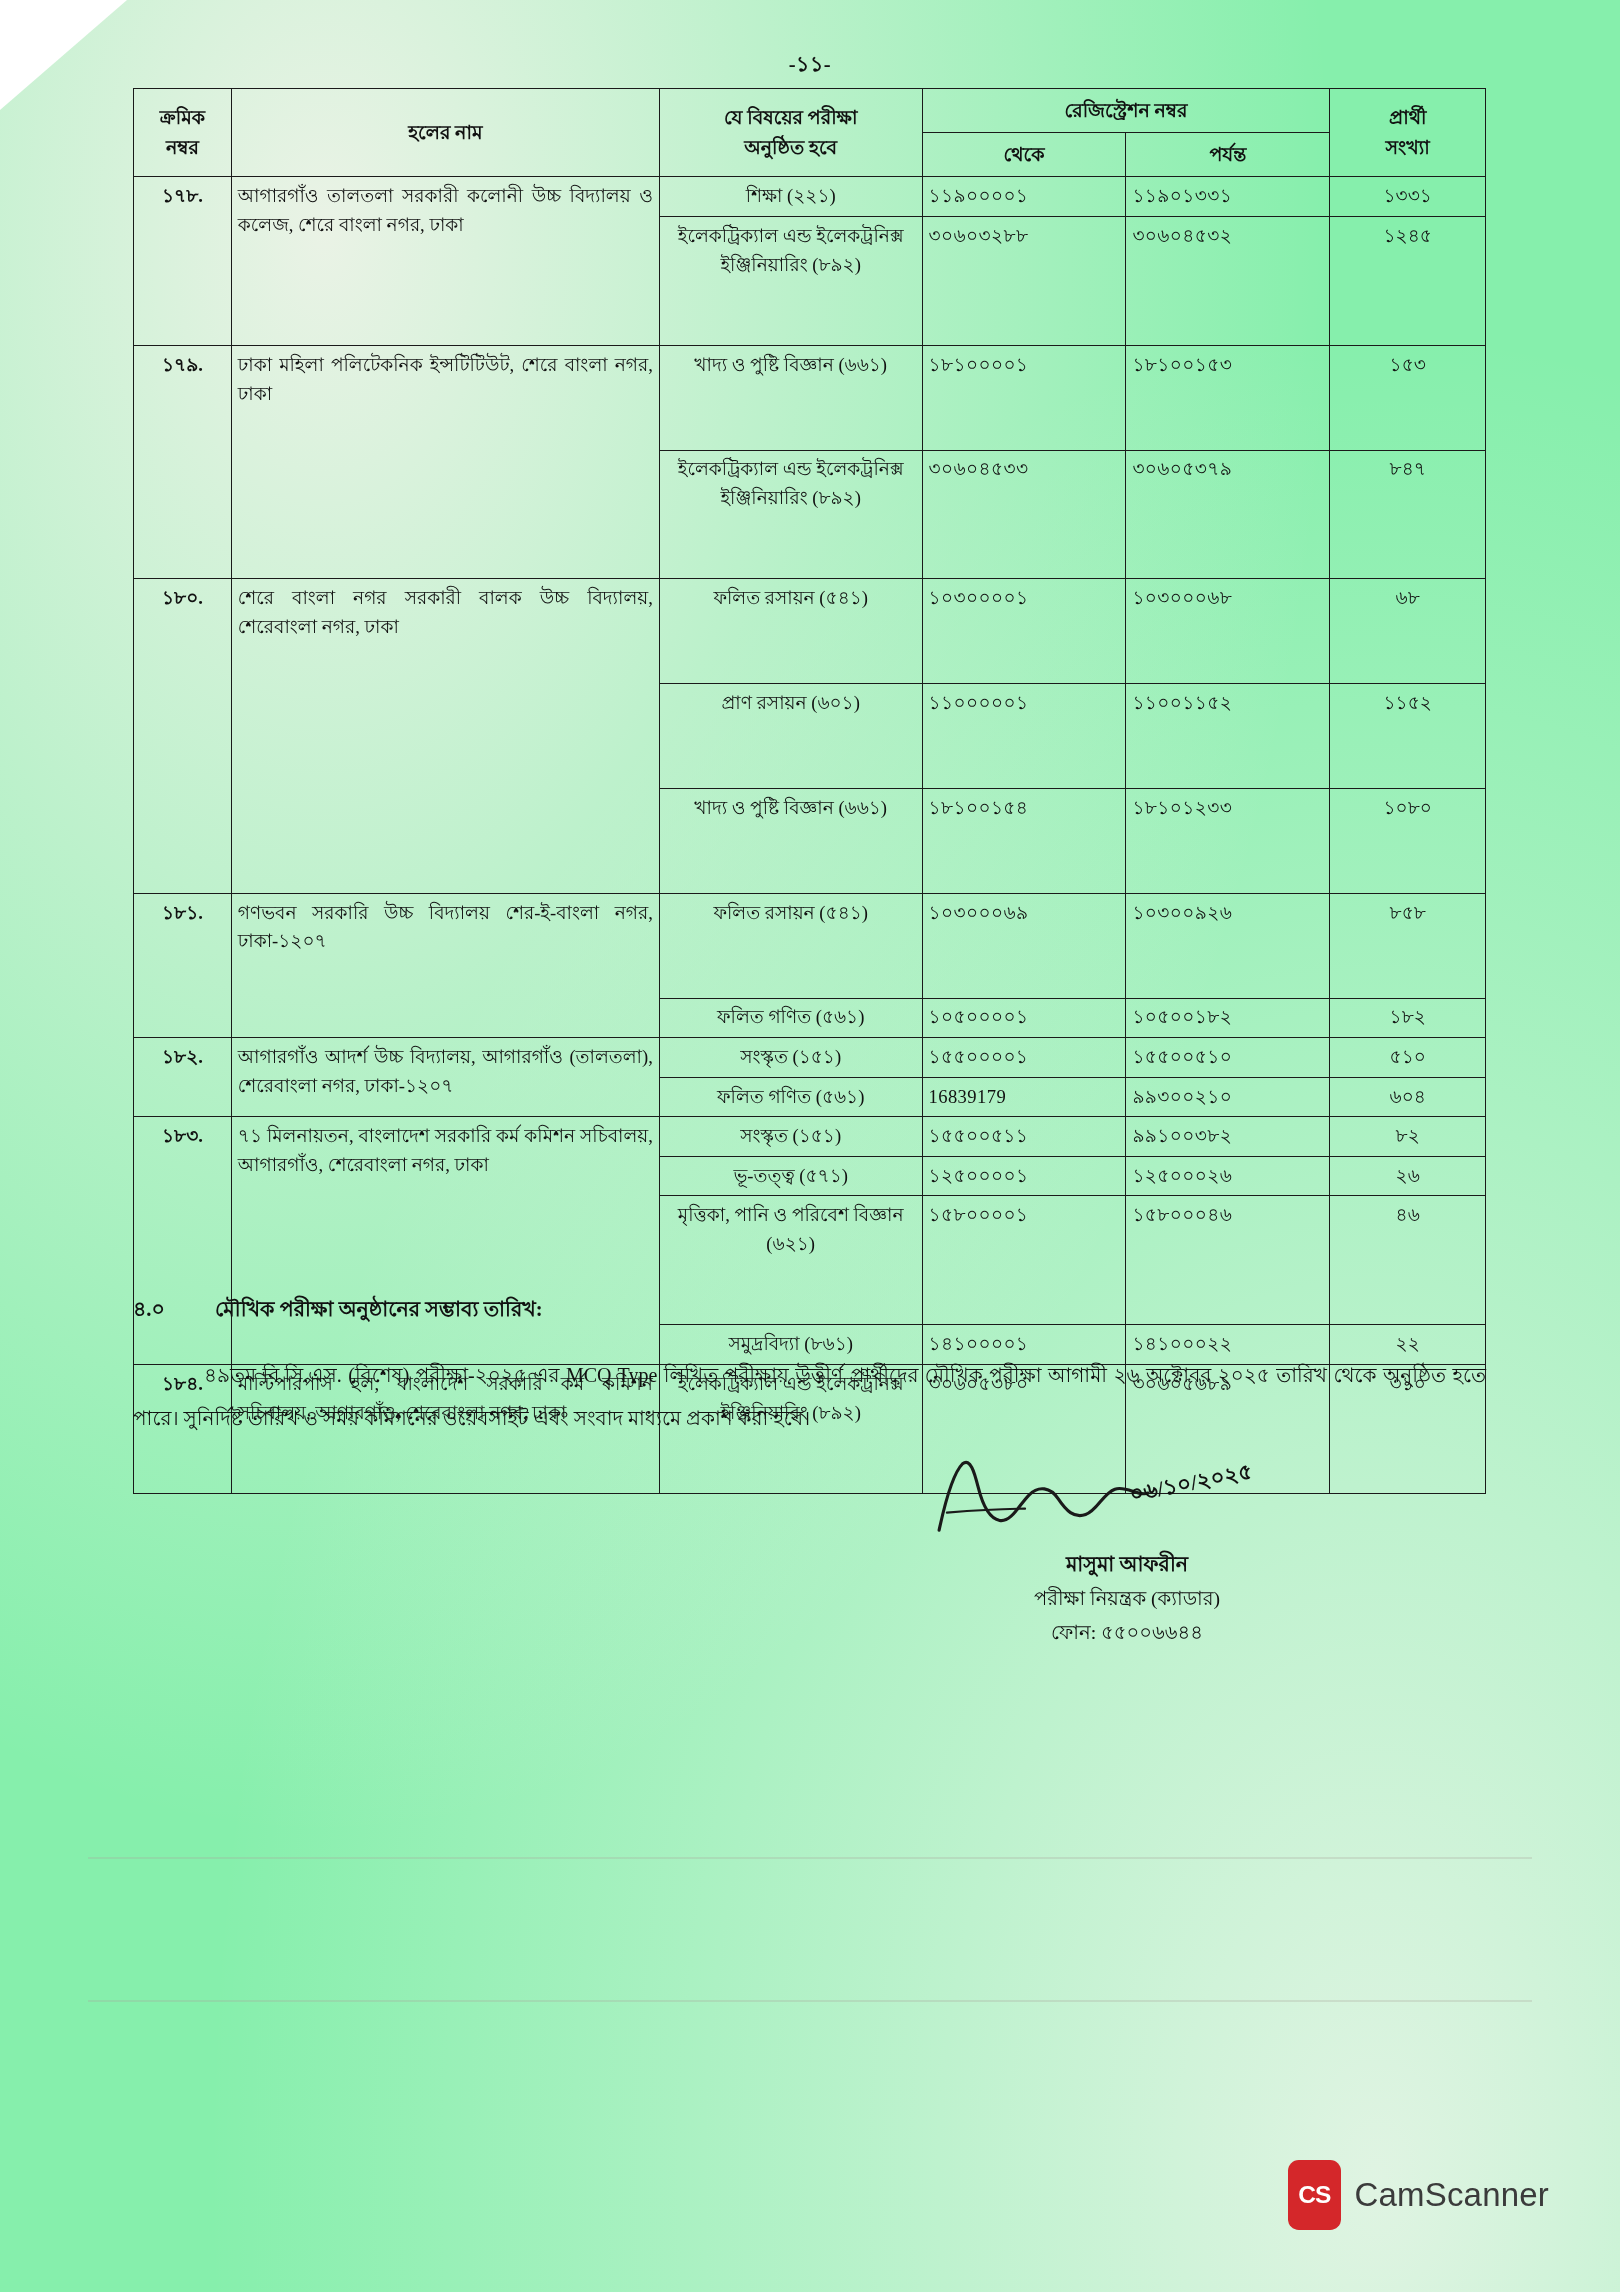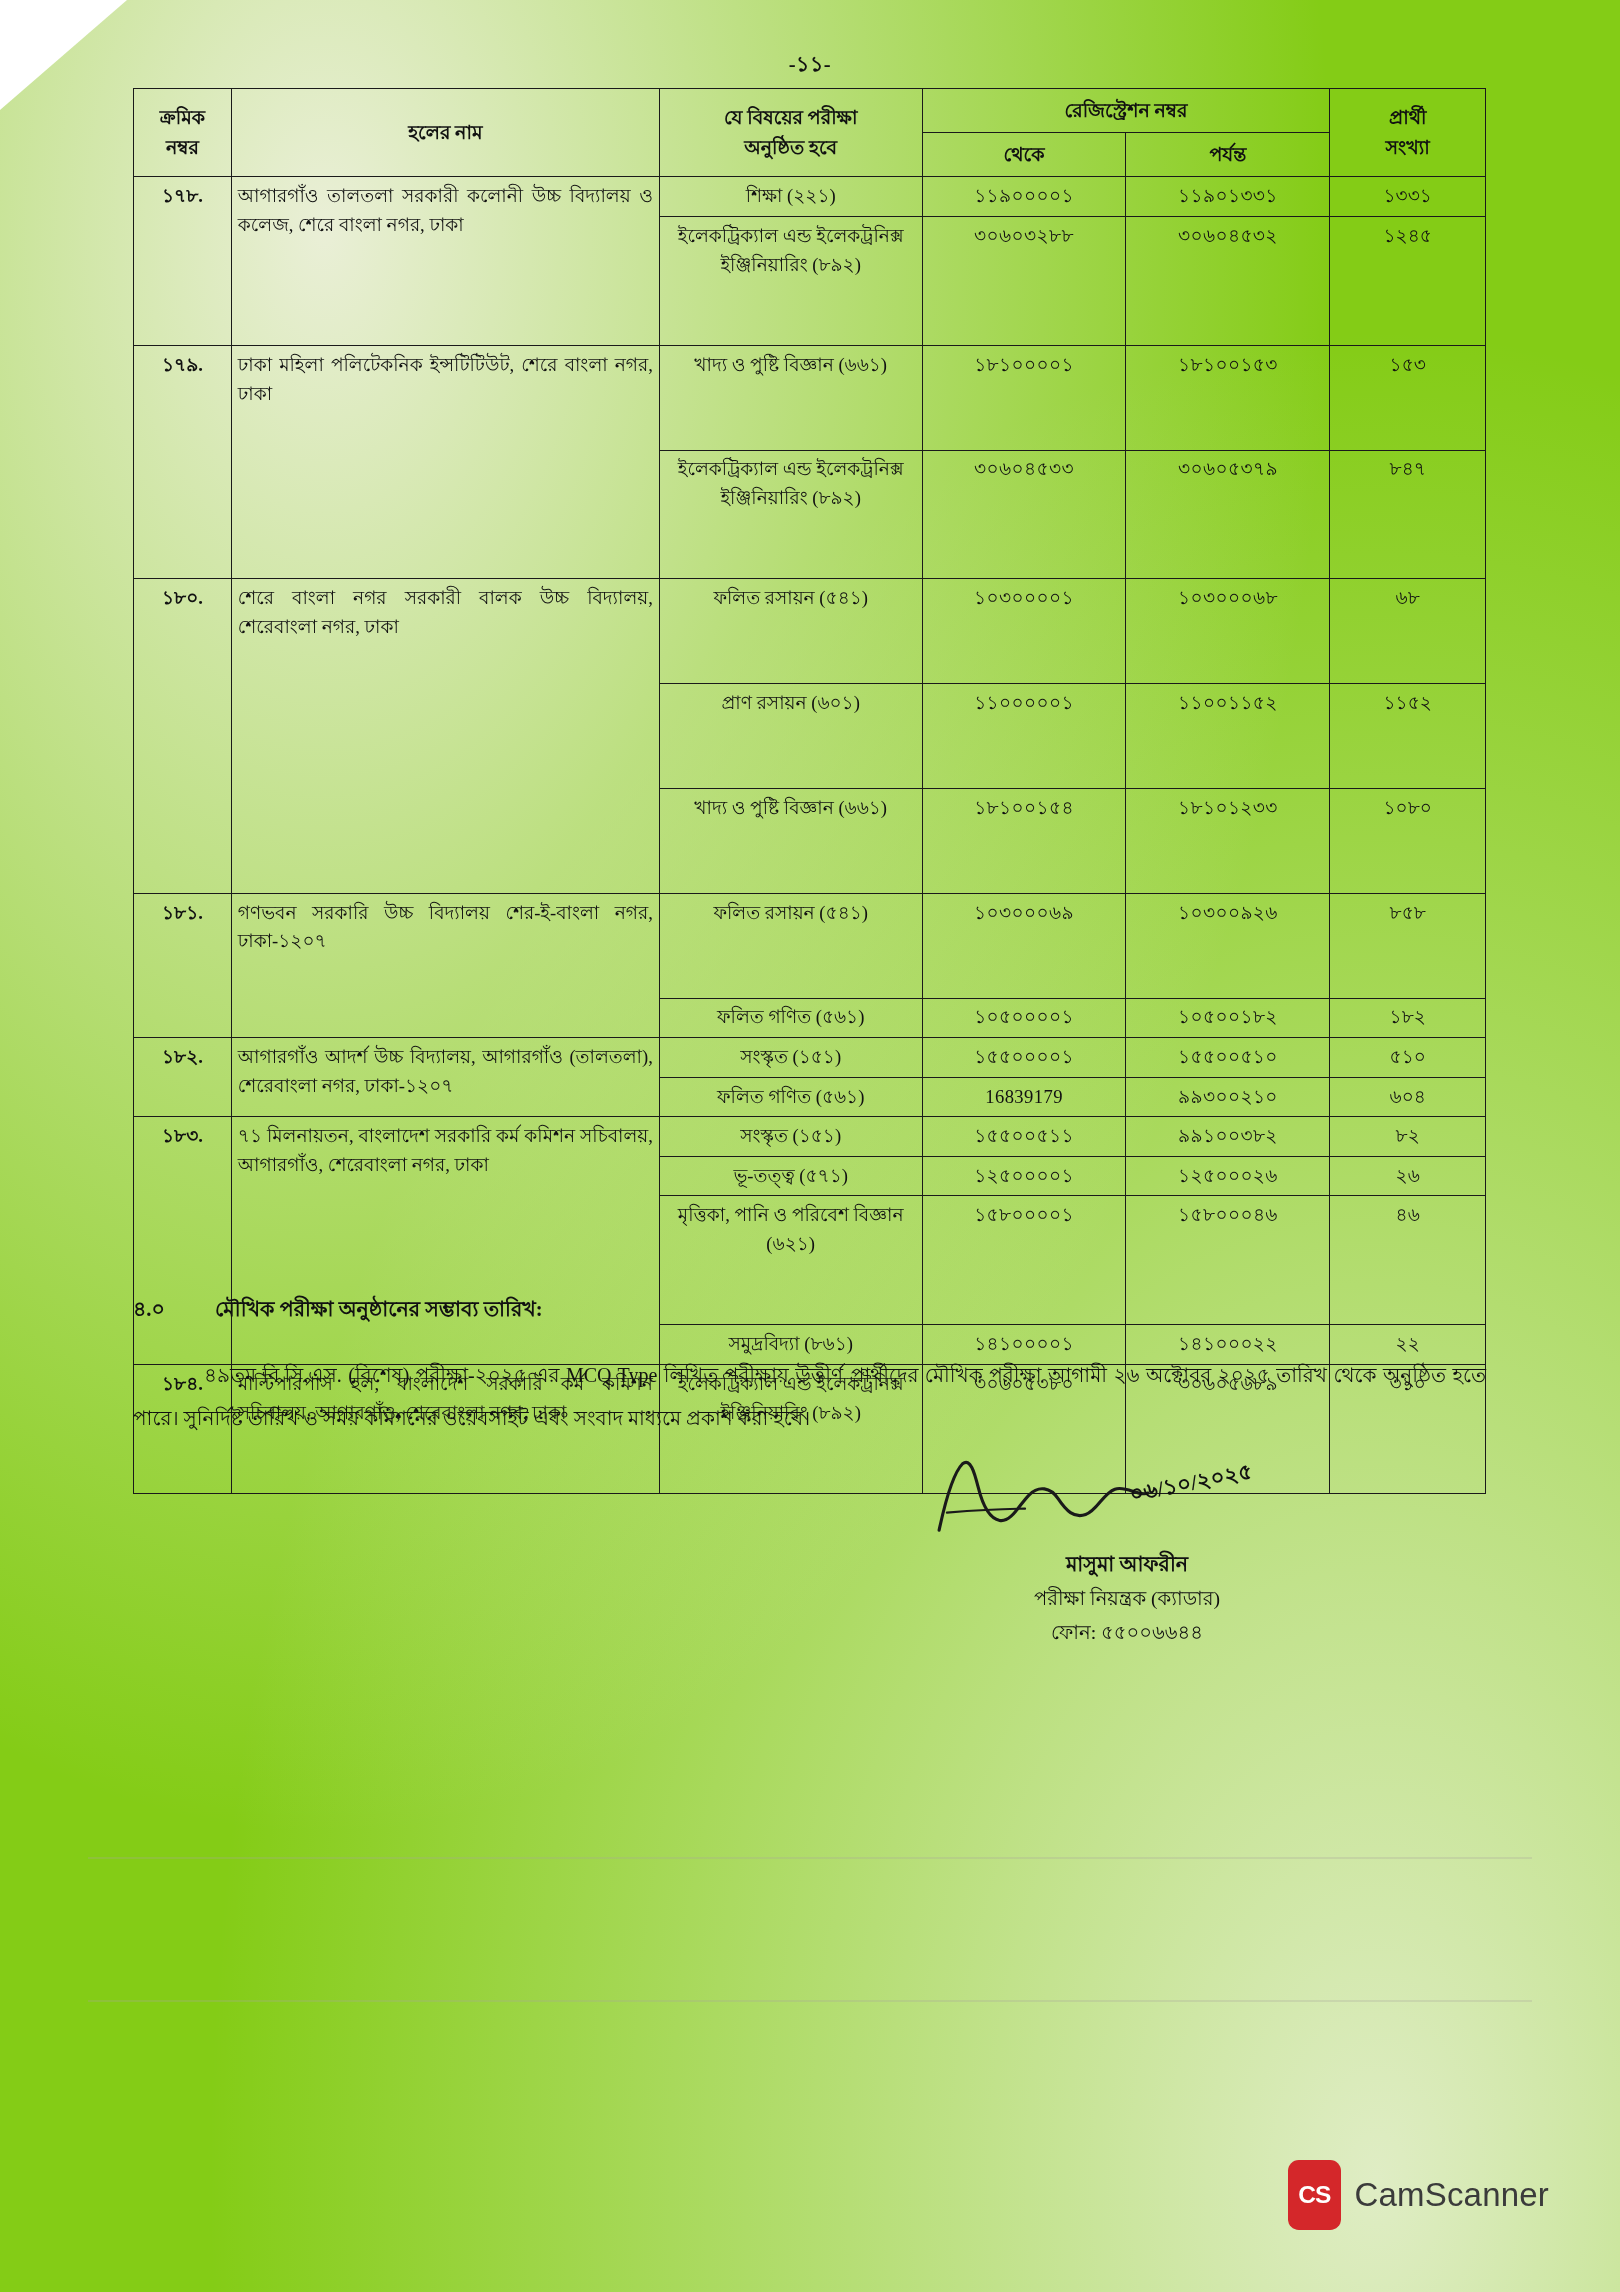--- a/index.html
+++ b/index.html
@@ -13,21 +13,21 @@
     position: relative;
     font-family: "Liberation Serif", "DejaVu Serif", serif;
     color: #111;
     overflow: hidden;
   }
 
   
   .page {
     position: absolute;
     inset: 0;
-    background: #84cc16;
+    background: #86efac;
   }
   .scan-tint {
     position: absolute;
     inset: 0;
     background:
       radial-gradient(ellipse at 20% 10%, rgba(245,243,236,0.9) 0%, rgba(255,255,255,0) 55%),
       radial-gradient(ellipse at 85% 95%, rgba(246,245,240,0.8) 0%, rgba(255,255,255,0) 60%);
     pointer-events: none;
   }
   .corner-fold-edge {
@@ -92,21 +92,21 @@
     text-justify: inter-word;
     padding-top: 7.8px;
     padding-right: 9.8px;
     padding-left: 9.8px;
   }
   td.subj {
     text-align: center;
     padding-top: 7.8px;
   }
   td.num {
-    text-align: center;
+    text-align: left;
     padding-top: 7.8px;
     letter-spacing: 0.4px;
   }
   td.count {
     text-align: center;
     padding-top: 7.8px;
   }
   .tall-a { height: 94px; }
   .tall-b { height: 118px; }
 

